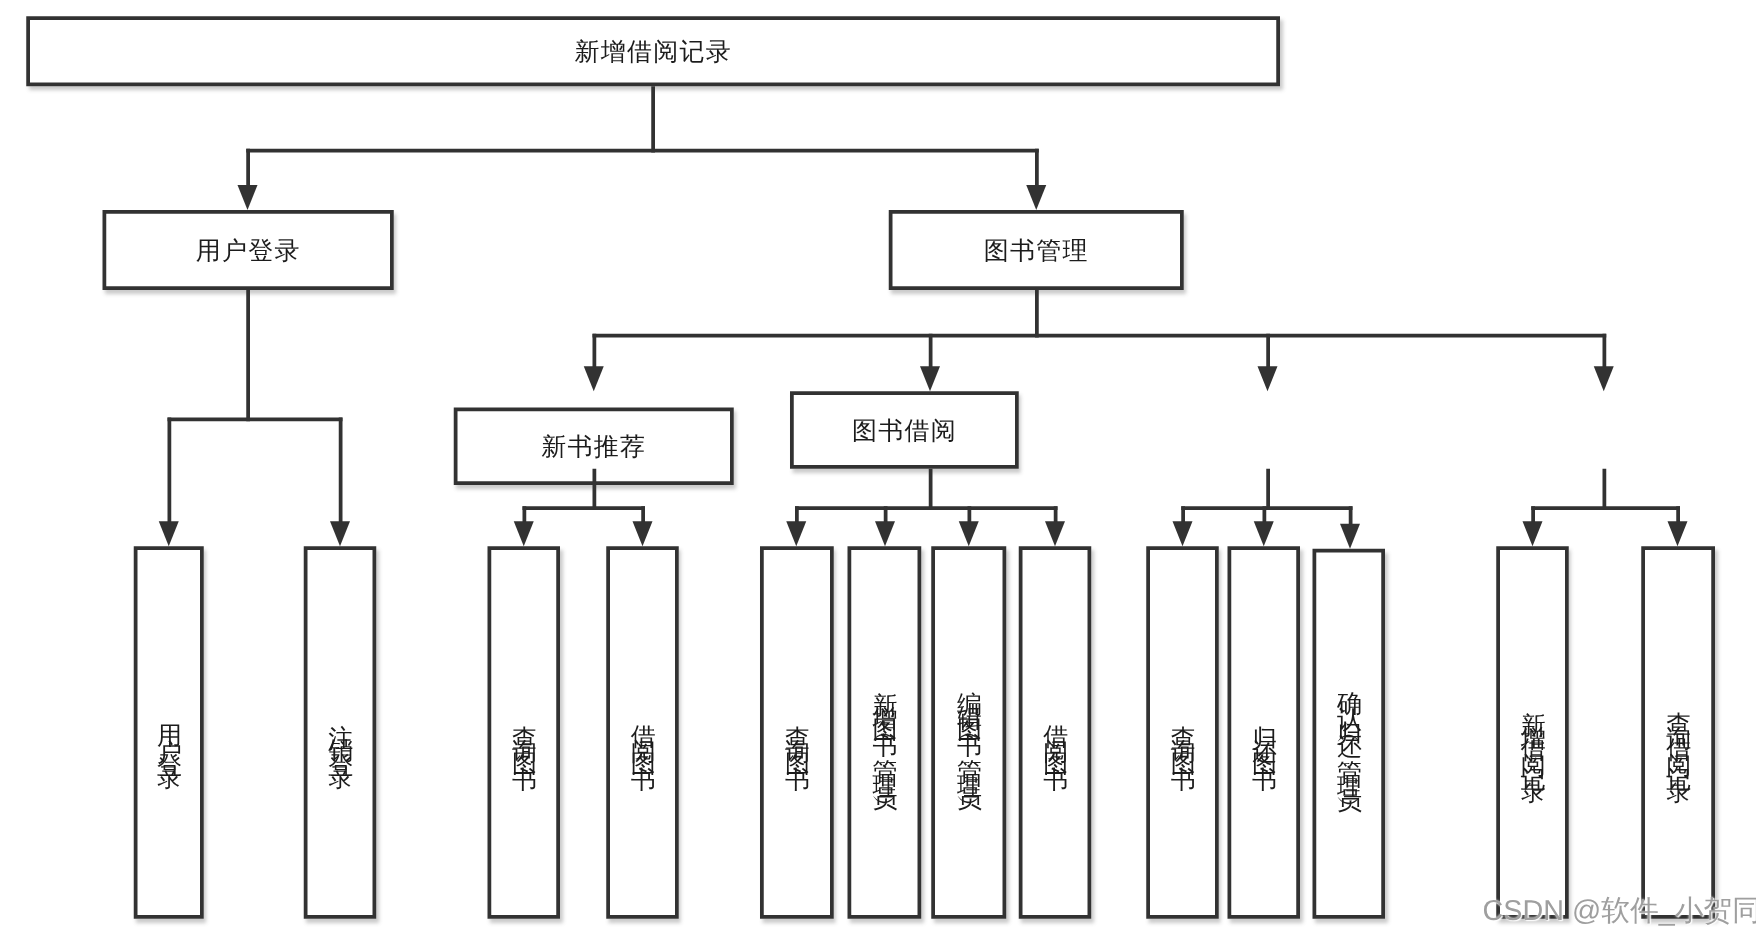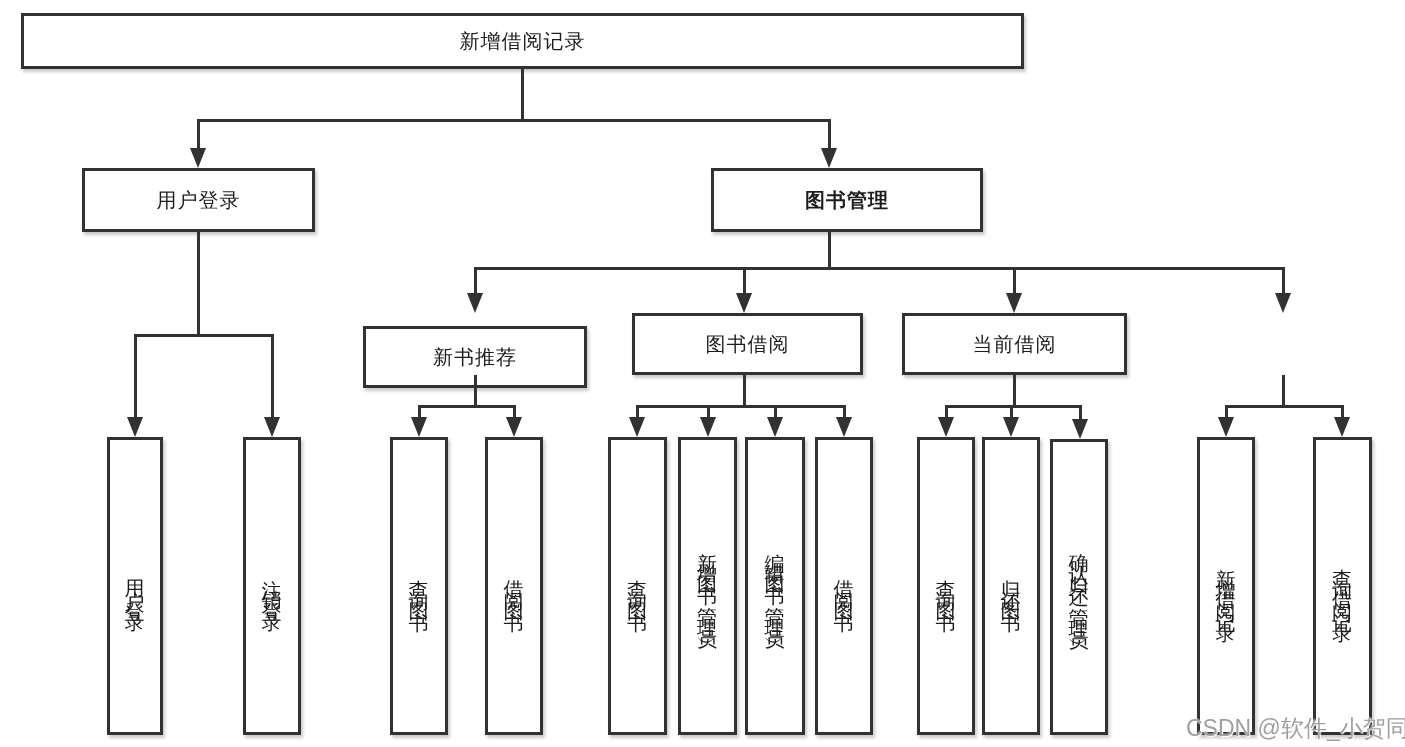--- a/index.html
+++ b/index.html
@@ -34,31 +34,28 @@
 <body>
 
 <div id="canvas">
   <div class="watermark">CSDN @软件_小贺同学</div>
 <div class="node" style="left: 21px; top: 13px; width: 1003px; height: 56px;">
       <span class="lbl">新增借阅记录</span>
     </div>
     <div class="node" style="left: 82px; top: 168px; width: 233px; height: 64px;">
       <span class="lbl">用户登录</span>
     </div>
-    <div class="node" style="left: 711px; top: 168px; width: 272px; height: 64px; font-weight: bold;">
+    <div class="node" style="left: 711px; top: 168px; width: 236px; height: 64px;">
       <span class="lbl">图书管理</span>
     </div>
     <div class="node" style="left: 363px; top: 326px; width: 224px; height: 62px;">
       <span class="lbl">新书推荐</span>
     </div>
-    <div class="node" style="left: 632px; top: 313px; width: 231px; height: 62px;">
+    <div class="node" style="left: 632px; top: 313px; width: 183px; height: 62px;">
       <span class="lbl">图书借阅</span>
-    </div>
-    <div class="node" style="left: 902px; top: 313px; width: 225px; height: 62px;">
-      <span class="lbl">当前借阅</span>
     </div>
     <div class="node" style="left: 107px; top: 437px; width: 56px; height: 298px;">
       <span class="lbl vlbl">用户登录</span>
     </div>
     <div class="node" style="left: 243px; top: 437px; width: 58px; height: 298px;">
       <span class="lbl vlbl">注销登录</span>
     </div>
     <div class="node" style="left: 390px; top: 437px; width: 58px; height: 298px;">
       <span class="lbl vlbl">查询图书</span>
     </div>

